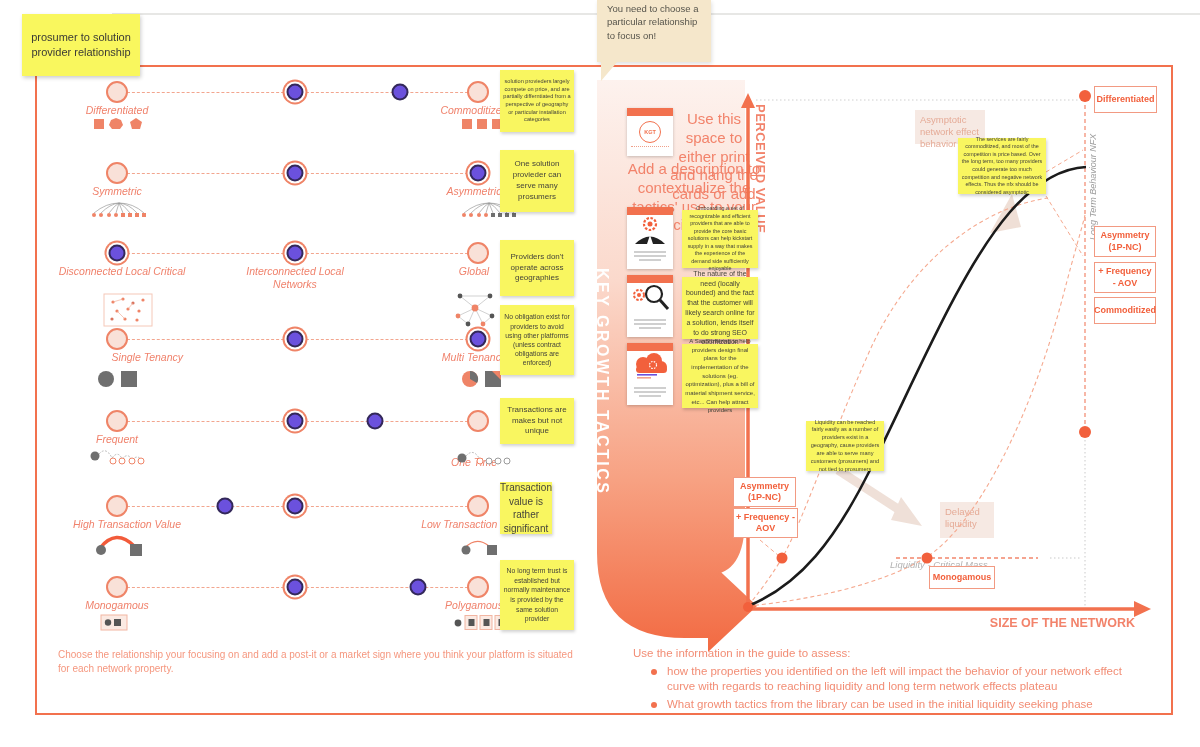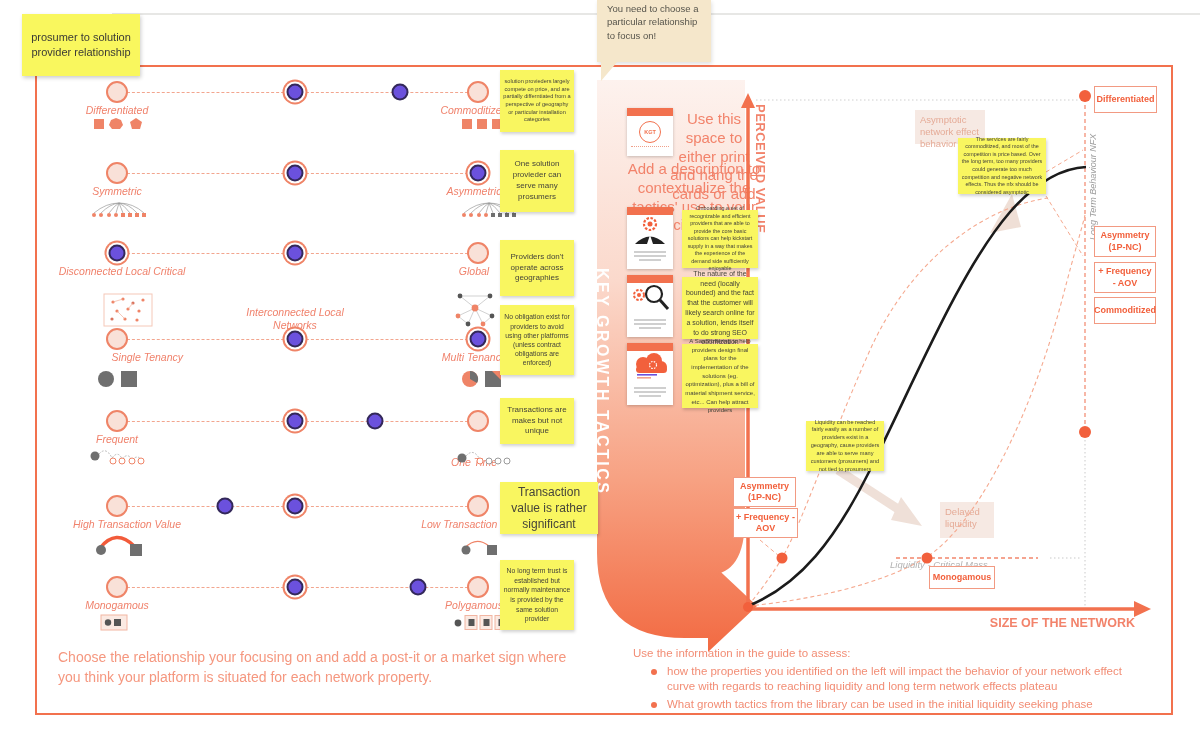--- a/index.html
+++ b/index.html
@@ -43,21 +43,21 @@
   
   .tagbox{position:absolute;background:#fff;border:1.5px solid #f29a82;color:#f2603c;font-weight:bold;
           font-size:9px;text-align:center;display:flex;align-items:center;justify-content:center;
           line-height:1.25;z-index:6;box-sizing:border-box;padding:2px;}
   .faded-label{position:absolute;background:#f6e9e3;color:#e5ab97;font-size:9.5px;line-height:1.25;
           padding:4px 5px;z-index:2;box-sizing:border-box;}
   .axis-ylabel{position:absolute;left:753px;top:104px;writing-mode:vertical-rl;color:#f2836b;
           font-weight:bold;font-size:13px;letter-spacing:.5px;z-index:5;}
   .axis-xlabel{position:absolute;left:985px;top:616px;width:150px;text-align:right;color:#f2836b;
           font-weight:bold;font-size:12.5px;z-index:5;}
-  .footer-text{position:absolute;color:#f5977f;font-size:14px;line-height:1.4;z-index:2;}
+  .footer-text{position:absolute;color:#f5977f;font-size:10px;line-height:1.4;z-index:2;}
   #guide-list{position:absolute;left:633px;top:646px;width:516px;color:#f28d75;font-size:11.5px;
           line-height:1.35;z-index:2;}
   #guide-list ul{margin:2px 0 0 0;padding-left:34px;list-style:none;}
   #guide-list li{position:relative;margin-bottom:2px;}
   #guide-list li::before{content:"";position:absolute;left:-16px;top:5px;width:6px;height:6px;
           border-radius:50%;background:#f2714e;}
 </style>
 </head>
 <body>
 
@@ -141,21 +141,21 @@
   </svg>
   <div class="sticky" style="left:500px;top:150px;width:74px;height:62px;font-size:8px;line-height:1.35;">
     <span>One solution provieder can serve many prosumers</span>
   </div>
 
   <div class="pline" style="left:117px;top:253px;width:361px;"></div>
   <div class="dot sel" style="left:117px;top:253px;"></div>
   <div class="dot sel" style="left:295px;top:253px;"></div>
   <div class="dot open" style="left:478px;top:253px;"></div>
   <div class="plabel" style="left:122px;top:265px;">Disconnected Local Critical</div>
-  <div class="plabel" style="left:295px;top:265px;margin-top:41px;">Interconnected Local Networks</div>
+  <div class="plabel" style="left:295px;top:265px;">Interconnected Local Networks</div>
   <div class="plabel" style="left:474px;top:265px;">Global</div>
   <svg class="picon" style="left:103px;top:293px;" width="50" height="34">
     <rect x="1" y="1" width="48" height="32" fill="none" stroke="#f5c8b8" stroke-width="1"></rect>
     <circle cx="10" cy="9" r="1.6" fill="#ef8467"></circle>
       <circle cx="20" cy="6" r="1.6" fill="#ef8467"></circle>
     <circle cx="30" cy="10" r="1.6" fill="#d9745e"></circle>
       <circle cx="40" cy="7" r="1.6" fill="#ef8467"></circle>
     <circle cx="14" cy="18" r="1.6" fill="#ef8467"></circle>
       <circle cx="25" cy="16" r="1.6" fill="#ef8467"></circle>
     <circle cx="36" cy="18" r="1.6" fill="#ef8467"></circle>
@@ -235,21 +235,21 @@
   <svg class="picon" style="left:92px;top:530px;" width="56" height="26">
     <path d="M8,18 Q24,-2 42,16" stroke="#f25b3a" stroke-width="3.5" fill="none"></path>
     <circle cx="9" cy="20" r="5" fill="#6f6f6f"></circle>
     <rect x="38" y="14" width="12" height="12" fill="#6f6f6f"></rect>
   </svg>
   <svg class="picon" style="left:458px;top:534px;" width="46" height="22">
     <path d="M7,14 Q18,2 31,12" stroke="#ef8467" stroke-width="1.2" fill="none"></path>
     <circle cx="8" cy="16" r="4.5" fill="#6f6f6f"></circle>
     <rect x="29" y="11" width="10" height="10" fill="#6f6f6f"></rect>
   </svg>
-  <div class="sticky" style="left:500px;top:482px;width:98px;height:52px;font-size:12px;line-height:1.35;">
+  <div class="sticky" style="left:500px;top:482px;width:52px;height:52px;font-size:10px;line-height:1.35;">
     <span>Transaction value is rather significant</span>
   </div>
 
   <div class="pline" style="left:117px;top:587px;width:361px;"></div>
   <div class="dot open" style="left:117px;top:587px;"></div>
   <div class="dot sel" style="left:295px;top:587px;"></div>
   <div class="dot plain" style="left:418px;top:587px;"></div>
   <div class="dot open" style="left:478px;top:587px;"></div>
   <div class="plabel" style="left:117px;top:599px;">Monogamous</div>
   <div class="plabel" style="left:474px;top:599px;">Polygamous</div>

